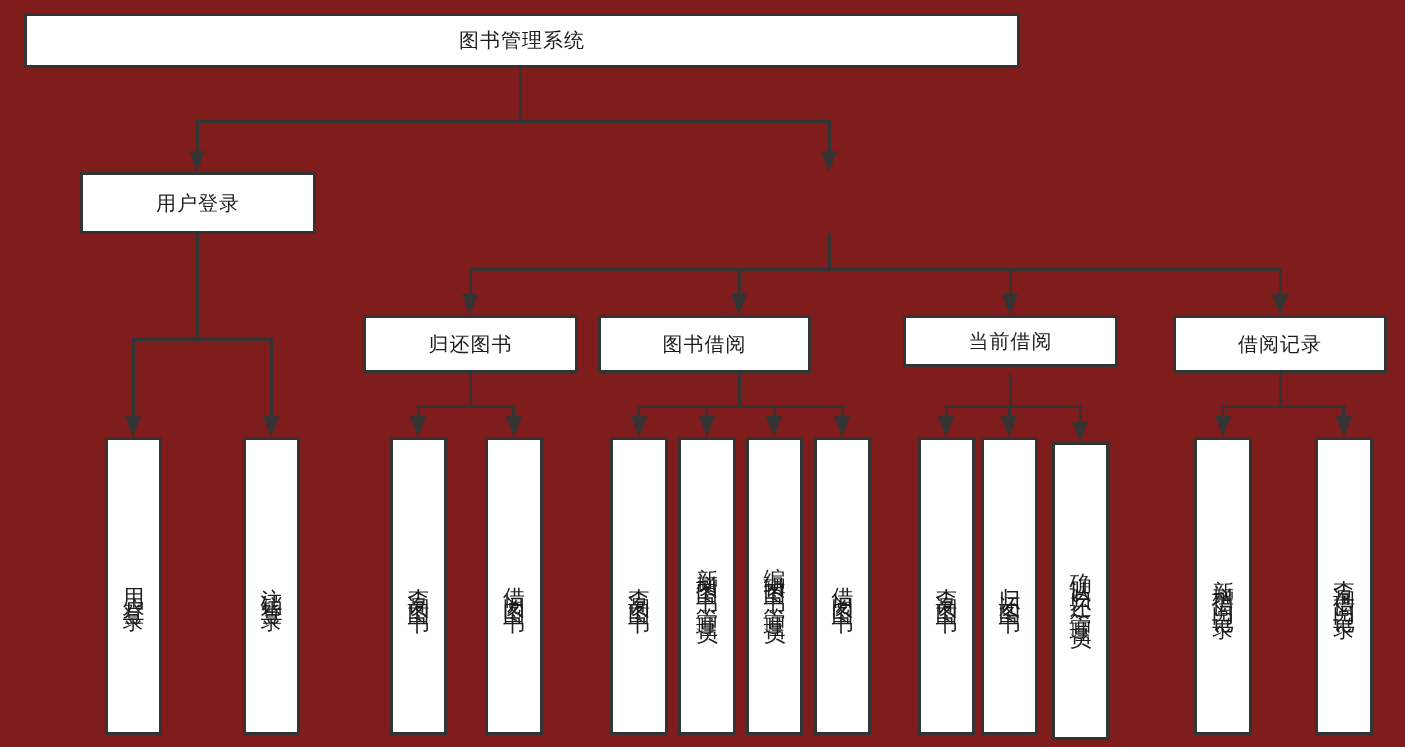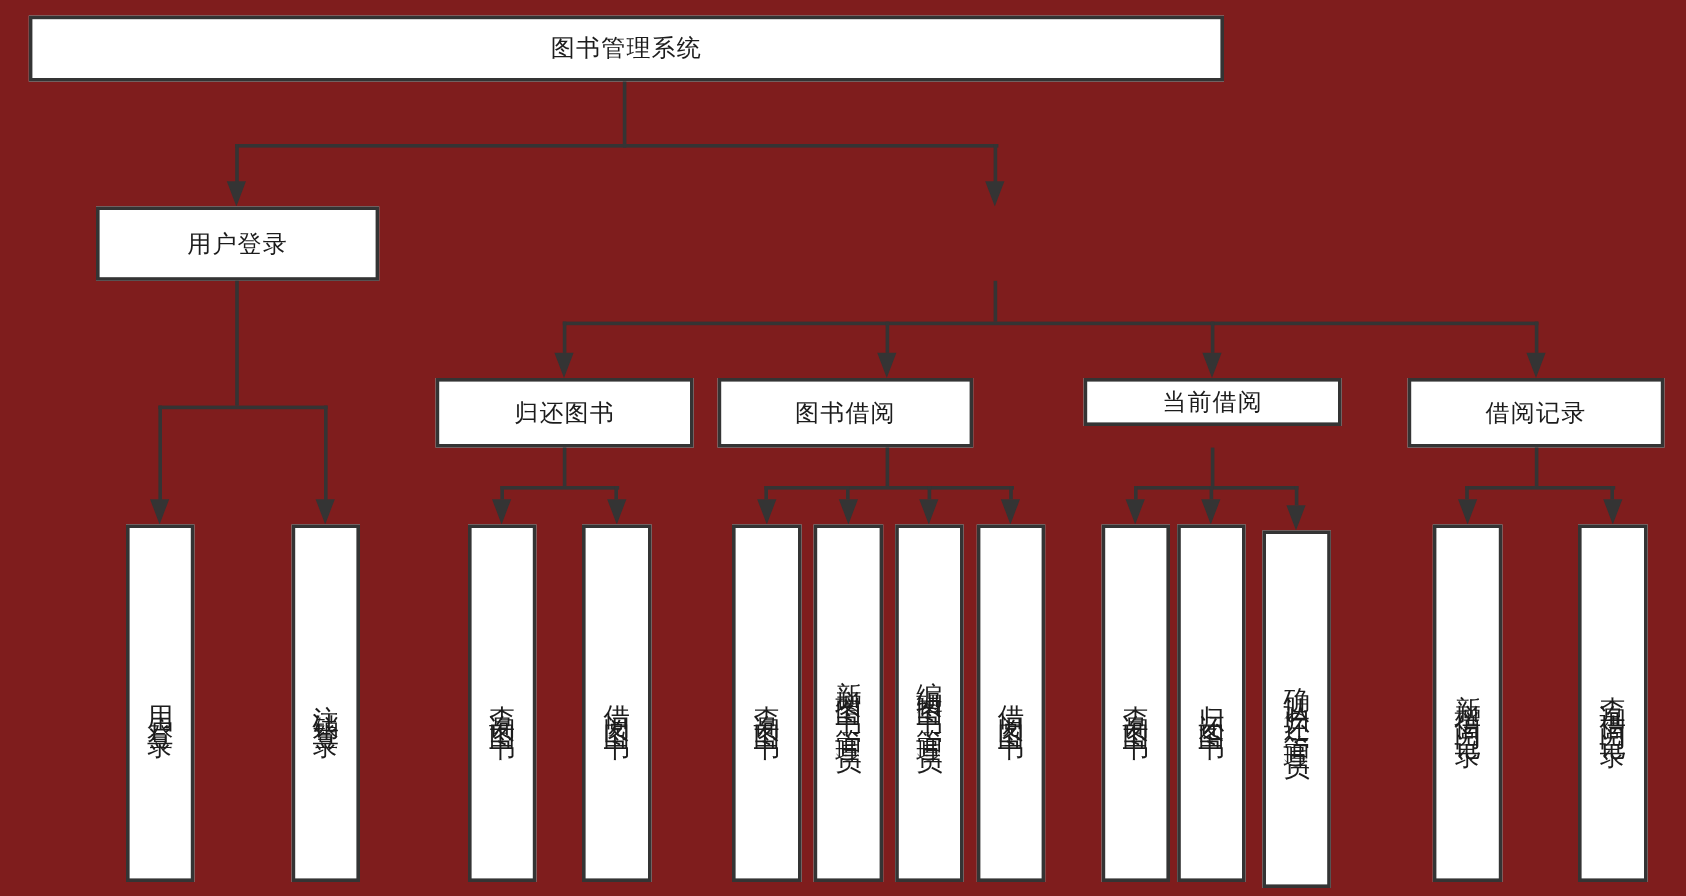--- a/index.html
+++ b/index.html
@@ -81,21 +81,21 @@
   <div class="arrowhead" style="left:462px;top:294px;"></div>
   <div class="line" style="left:738px;top:268px;width:3px;height:26px;"></div>
   <div class="arrowhead" style="left:731px;top:294px;"></div>
   <div class="line" style="left:1009px;top:268px;width:3px;height:26px;"></div>
   <div class="arrowhead" style="left:1002px;top:294px;"></div>
   <div class="line" style="left:1279px;top:268px;width:3px;height:26px;"></div>
   <div class="arrowhead" style="left:1272px;top:294px;"></div>
 
   <div class="node" style="left:363px;top:315px;width:215px;height:58px;">归还图书</div>
   <div class="node" style="left:598px;top:315px;width:213px;height:58px;">图书借阅</div>
-  <div class="node" style="left:903px;top:315px;width:215px;height:40px;">当前借阅</div>
+  <div class="node" style="left:903px;top:315px;width:215px;height:52px;">当前借阅</div>
   <div class="node" style="left:1173px;top:315px;width:214px;height:58px;">借阅记录</div>
 
   <div class="line" style="left:469px;top:373px;width:3px;height:32px;"></div>
   <div class="line" style="left:417px;top:405px;width:99px;height:3px;"></div>
   <div class="line" style="left:417px;top:405px;width:3px;height:11px;"></div>
   <div class="arrowhead" style="left:410px;top:416px;"></div>
   <div class="line" style="left:512px;top:405px;width:3px;height:11px;"></div>
   <div class="arrowhead" style="left:506px;top:416px;"></div>
 
   <div class="line" style="left:738px;top:373px;width:3px;height:32px;"></div>

